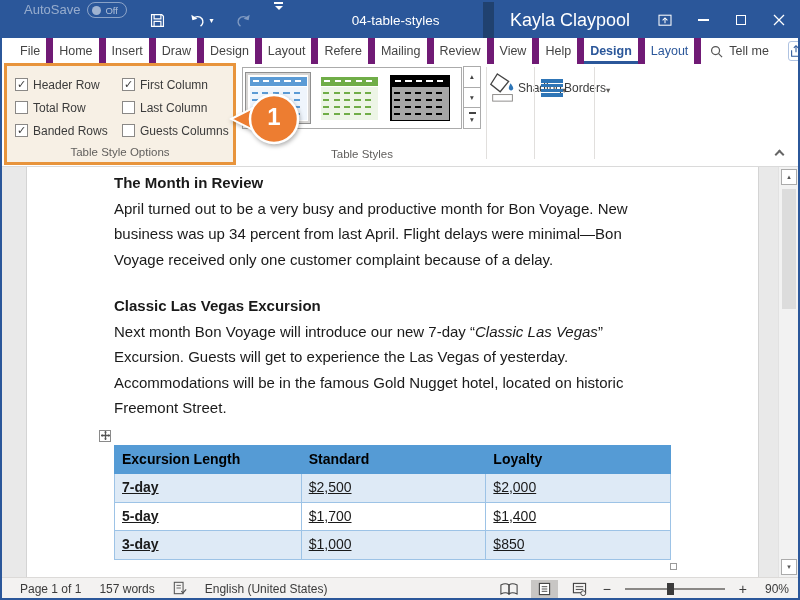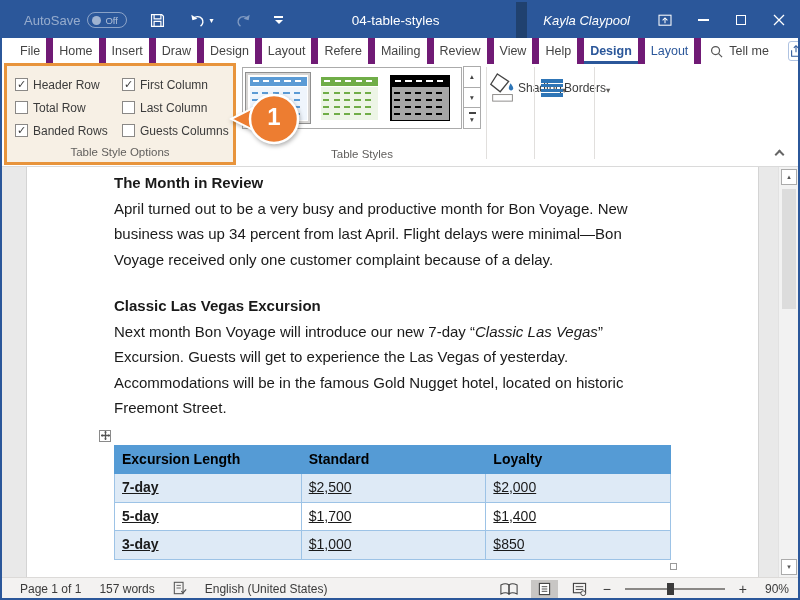--- a/index.html
+++ b/index.html
@@ -1,35 +1,35 @@
 <!DOCTYPE html>
 <html style="--titlebar-blue: #2B579A; --highlight-orange: #E8943C; --callout-orange: #ED7D31; --table-header-blue: #559BD5; --band-blue: #DEEAF6; --table-border-blue: #9DC3E6;"><head>
 <meta charset="utf-8">
 <style>
   * { box-sizing: border-box; margin: 0; padding: 0; }
   html,body { width:800px; height:600px; }
   body { font-family:"Liberation Sans", sans-serif; }
   .window { width:800px; height:600px; border:2px solid var(--titlebar-blue); background:#fff; position:relative; overflow:hidden; }
 
   
-  .titlebar { height:36px; background:var(--titlebar-blue); display:flex; align-items:center; position:relative; color:#fff; }
+  .titlebar { height:36px; background:var(--titlebar-blue); display:flex; position:relative; color:#fff; }
   .as-label { margin-left:22px; font-size:13px; color:rgba(255,255,255,.5); }
   .toggle { width:40px; height:16px; border:1px solid rgba(255,255,255,.45); border-radius:9px; margin-left:7px; display:flex; align-items:center; padding:0 4px; gap:4px; cursor:pointer; }
   .knob { width:9px; height:9px; border-radius:50%; background:rgba(255,255,255,.55); }
   .toggle-state { font-size:9.5px; color:rgba(255,255,255,.62); }
   .qat-btn { margin-left:22px; display:flex; align-items:center; }
   .dim { opacity:.4; }
   .dd-mini { font-size:8px; margin-left:3px; color:#fff; }
   .qat-more { margin-left:20px; width:11px; display:flex; flex-direction:column; align-items:center; gap:2px; }
   .qat-more .bar { width:9px; height:1.5px; background:#fff; }
   .tri-down { width:0; height:0; border-left:4px solid transparent; border-right:4px solid transparent; border-top:4px solid #fff; }
   .win-title { position:absolute; left:50%; top:50%; transform:translate(-55%,-50%); font-size:13.5px; color:#fff; white-space:nowrap; }
   .tb-right { margin-left:auto; display:flex; align-items:center; height:100%; }
   .dark-strip { width:11px; height:100%; background:#20416F; }
-  .user-name { font-size:13px; padding:0 16px;font-style:italic; }
+  .user-name { font-size:18px; padding:0 16px; }
   .tb-btn { width:38px; height:100%; display:flex; align-items:center; justify-content:center; }
   .max-box { width:10px; height:10px; border:1.3px solid #fff; }
   .min-bar { width:11px; height:1.4px; background:#fff; }
 
   
   .tabsrow { height:26px; background:#fff; display:flex; align-items:stretch; padding-left:12px; font-size:12.5px; color:#444; }
   .tab { display:flex; align-items:center; padding:0 6px; border-right:7px solid #701a75; white-space:nowrap; cursor:pointer; }
   .tab.active { color:var(--titlebar-blue); font-weight:700; box-shadow:inset 0 -3px 0 var(--titlebar-blue); }
   .tab.contextual { color:var(--titlebar-blue); }
   .tellme { display:flex; align-items:center; gap:6px; padding:0 9px; white-space:nowrap; }

